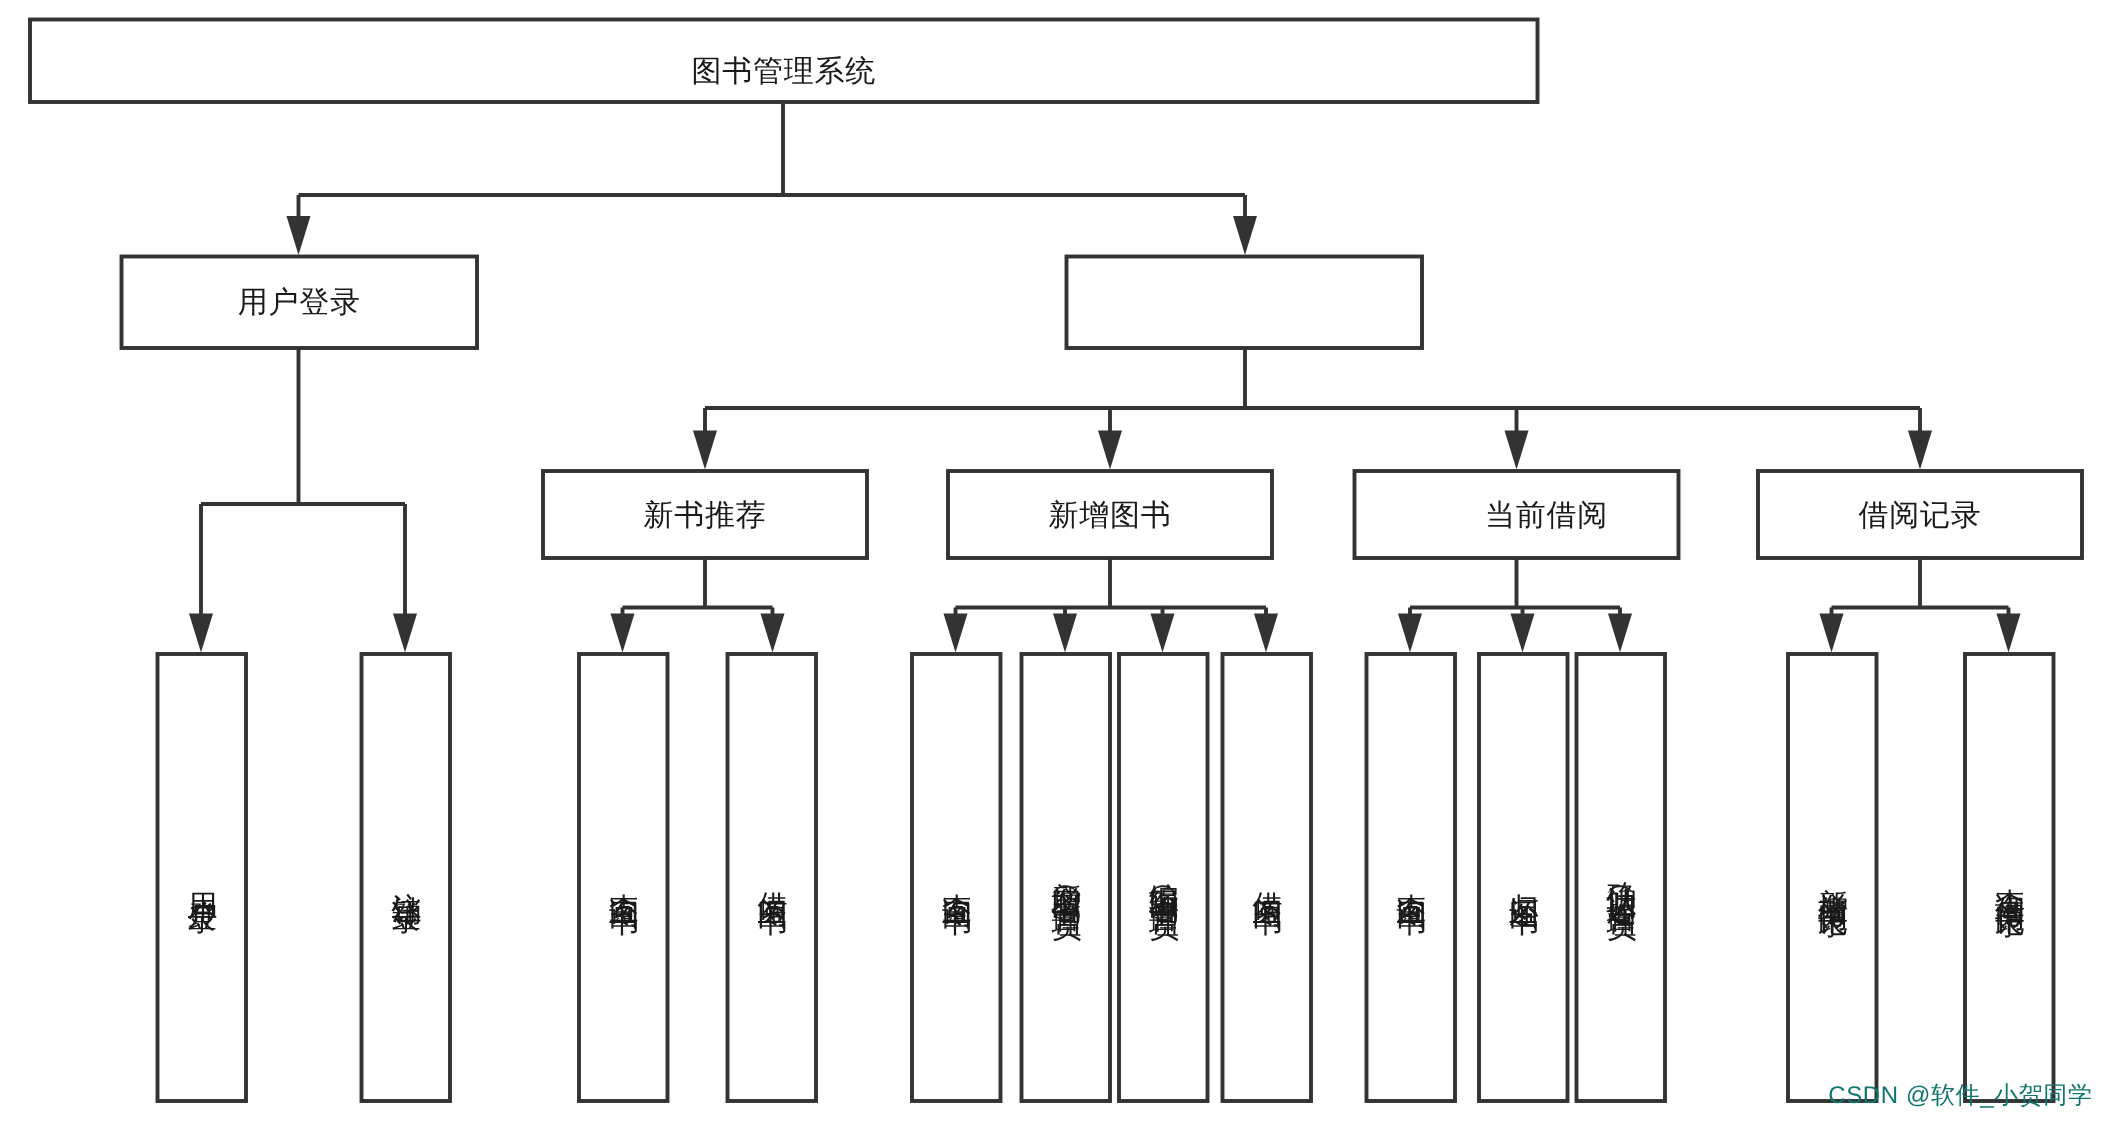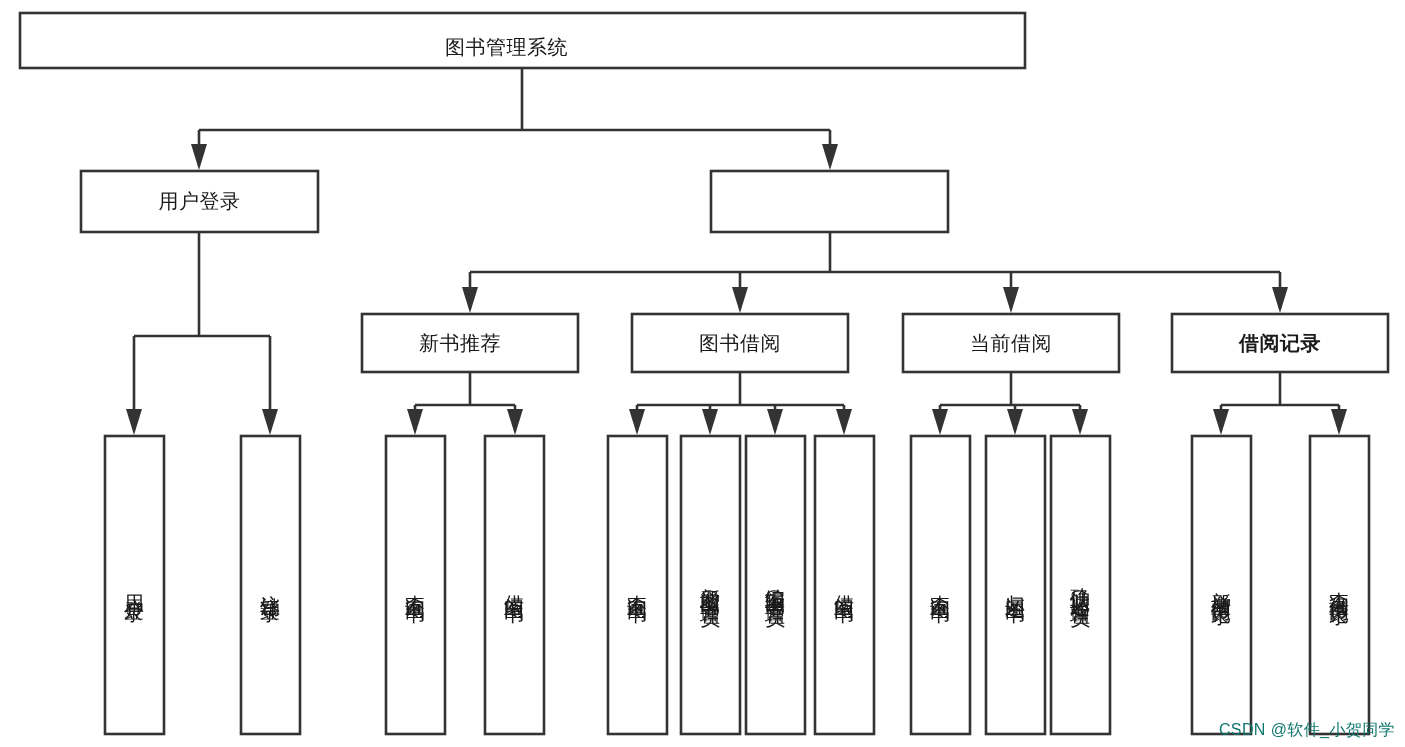--- a/index.html
+++ b/index.html
@@ -179,32 +179,32 @@
       <path class="connector-line" d="M 1280 372 L 1280 405"></path>
       <path class="connector-line" d="M 1221 405 L 1339 405"></path>
       <path class="connector-line" d="M 1221 405 L 1221 412"></path>
       <polygon class="arrow-head" points="1221,435 1213,409 1229,409"></polygon>
       <path class="connector-line" d="M 1339 405 L 1339 412"></path>
       <polygon class="arrow-head" points="1339,435 1331,409 1347,409"></polygon>
     </g>
 
   </svg>
 
-  <div class="node-label-h" style="left:4px; top:13px; width:1005px; height:69px;">图书管理系统</div>
+  <div class="node-label-h" style="left:20px; top:13px; width:1005px; height:69px;">图书管理系统</div>
 
   <div class="node-label-h" style="left:81px; top:171px; width:237px; height:61px;">用户登录</div>
 
 
-  <div class="node-label-h" style="left:352px; top:314px; width:216px; height:58px;">新书推荐</div>
-
-  <div class="node-label-h" style="left:632px; top:314px; width:216px; height:58px;">图书借阅</div>
-
-  <div class="node-label-h" style="left:903px; top:314px; width:216px; height:58px;">当前借阅</div>
-
-  <div class="node-label-h" style="left:1172px; top:314px; width:216px; height:58px;font-weight:bold;">借阅记录</div>
+  <div class="node-label-h" style="left:362px; top:314px; width:216px; height:58px;">新书推荐</div>
+
+  <div class="node-label-h" style="left:632px; top:314px; width:216px; height:58px;">新增图书</div>
+
+  <div class="node-label-h" style="left:903px; top:314px; width:216px; height:58px;padding-left:20px;">当前借阅</div>
+
+  <div class="node-label-h" style="left:1172px; top:314px; width:216px; height:58px;">借阅记录</div>
 
   <div class="node-label-v" style="left:105px; top:436px; width:59px; height:298px;">用户登录</div>
 
   <div class="node-label-v" style="left:241px; top:436px; width:59px; height:298px;">注销登录</div>
 
   <div class="node-label-v" style="left:386px; top:436px; width:59px; height:298px;">查询图书</div>
 
   <div class="node-label-v" style="left:485px; top:436px; width:59px; height:298px;">借阅图书</div>
 
   <div class="node-label-v" style="left:608px; top:436px; width:59px; height:298px;">查询图书</div>

